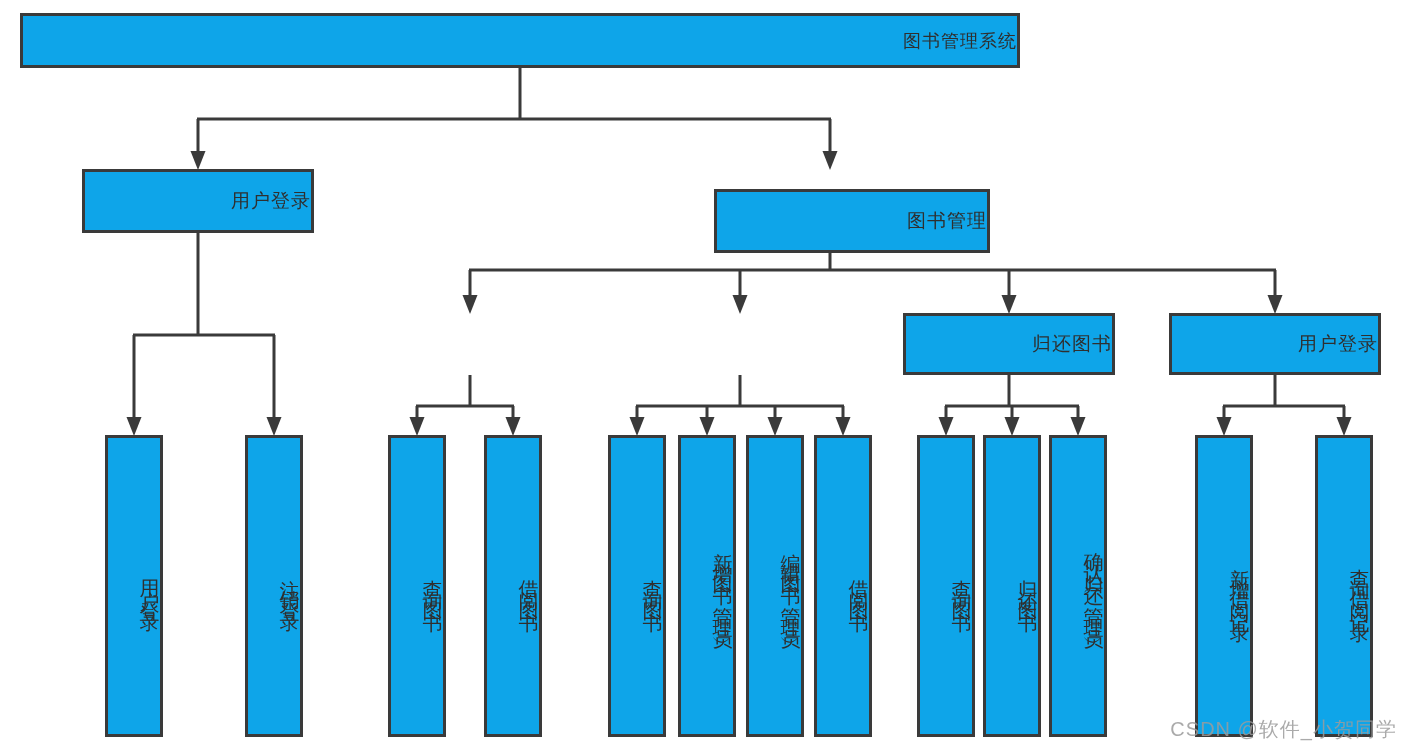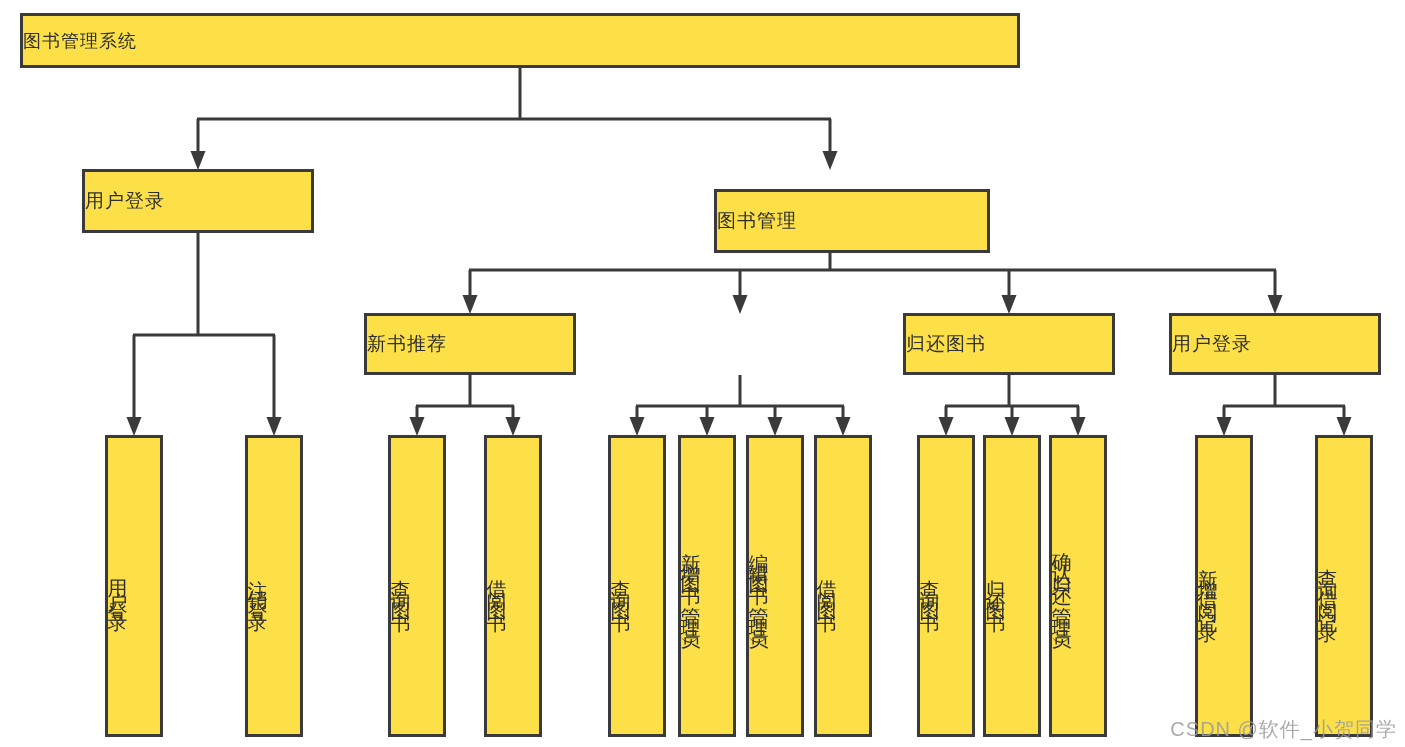--- a/index.html
+++ b/index.html
@@ -12,24 +12,24 @@
     overflow: hidden;
   }
   #wires {
     position:absolute; left:0; top:0; width:1405px; height:747px;
     pointer-events:none;
   }
   .box {
     position: absolute;
     box-sizing: border-box;
     border: 3px solid #3a3a3a;
-    background: #fde047;
+    background: #0ea5e9;
     display: flex;
     align-items: center;
-    justify-content: flex-start;
+    justify-content: flex-end;
     color: #2f2f2f;
     font-size: 19px;
     letter-spacing: 1px;
     text-align: center;
   }
   .box.root { font-size: 18px; }
   .vbox span {
     writing-mode: vertical-rl;
     text-orientation: mixed;
     font-size: 20px;
@@ -115,23 +115,20 @@
     <span>图书管理系统</span>
   </div>
 
   <div class="box l2-user">
     <span>用户登录</span>
   </div>
   <div class="box l2-book">
     <span>图书管理</span>
   </div>
 
-  <div class="box l3-new">
-    <span>新书推荐</span>
-  </div>
   <div class="box l3-cur">
     <span>归还图书</span>
   </div>
   <div class="box l3-rec">
     <span>用户登录</span>
   </div>
 
   <div class="box vbox leaf x105">
     <span>用户登录</span>
   </div>

